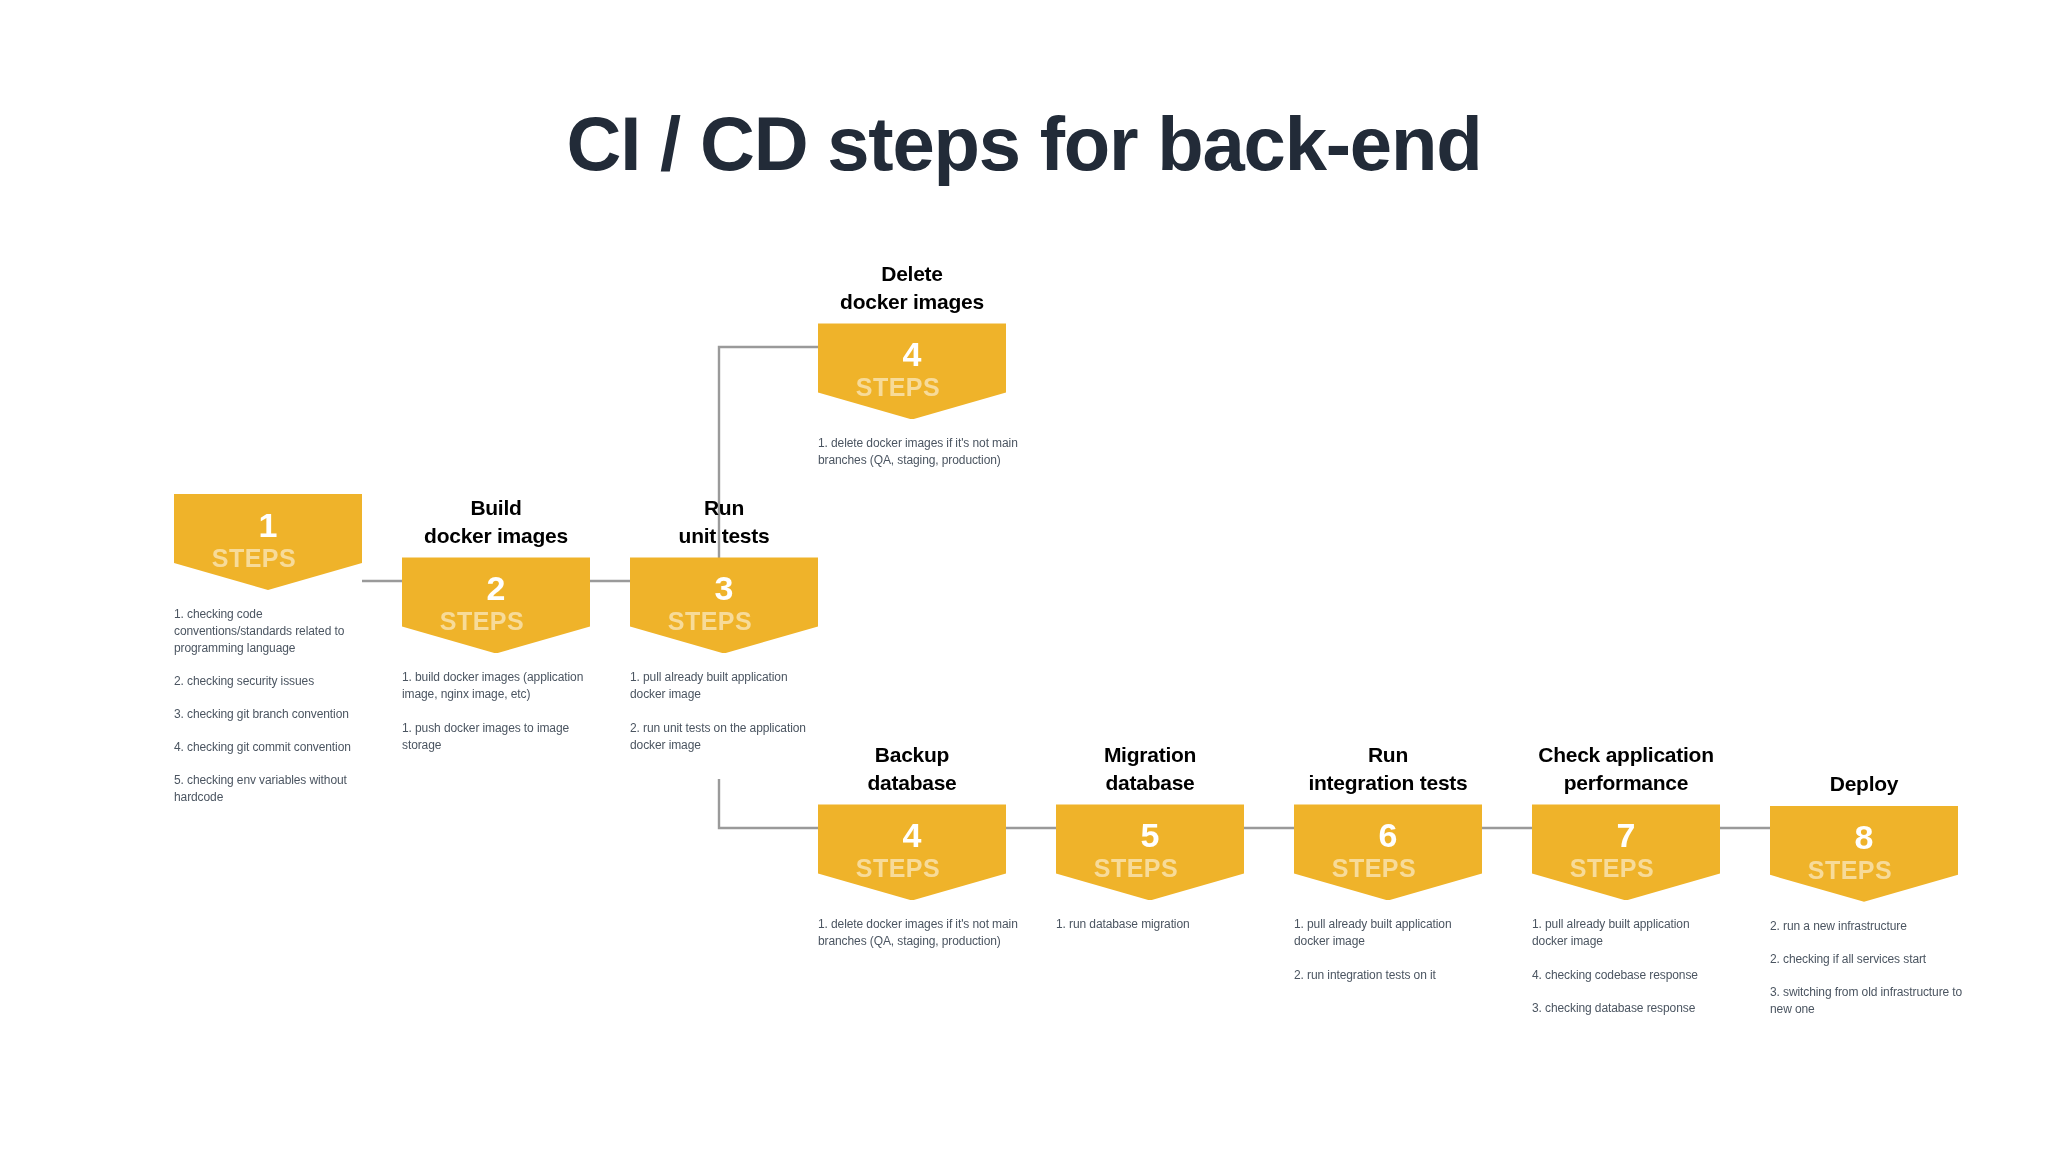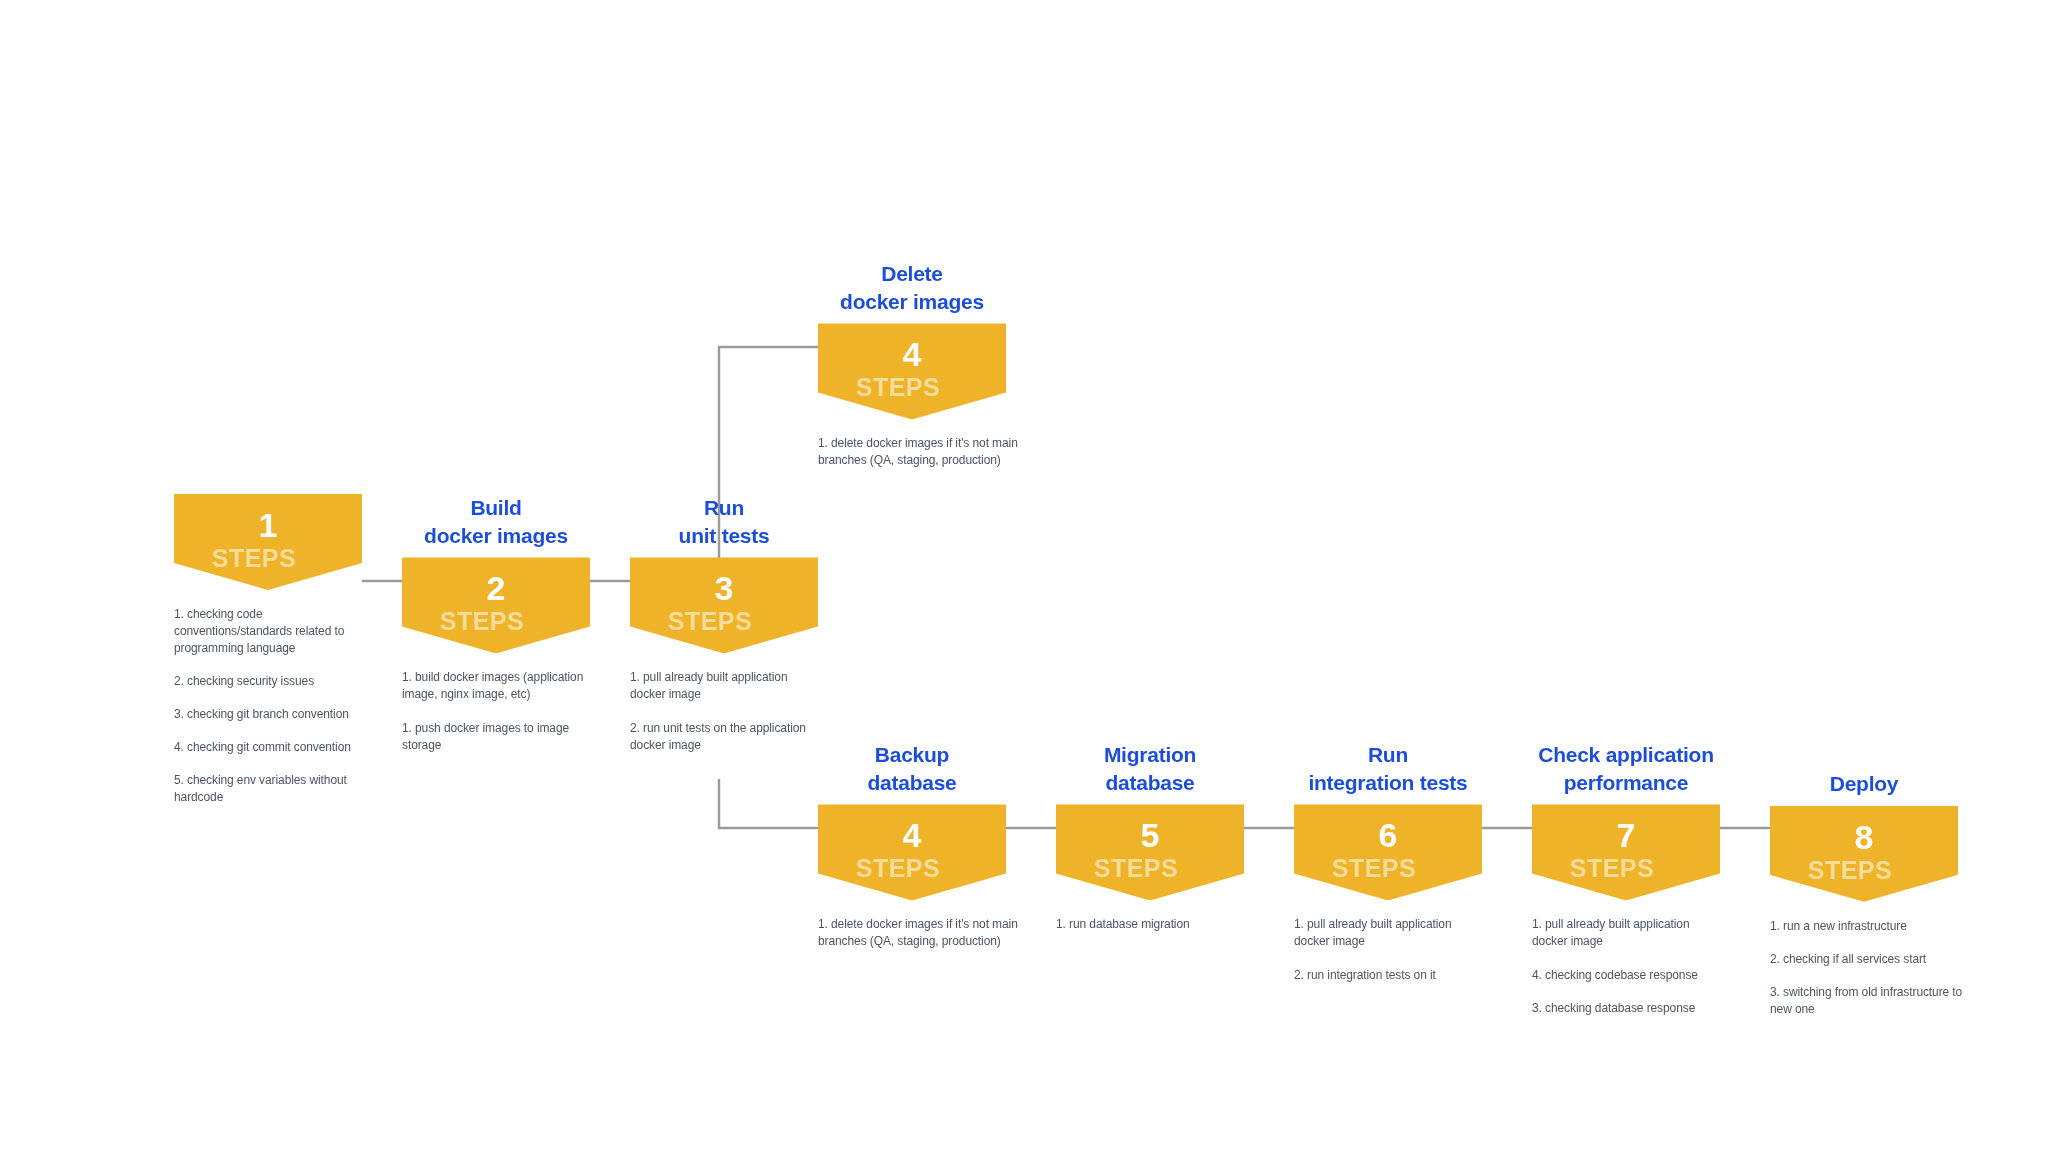--- a/index.html
+++ b/index.html
@@ -45,21 +45,21 @@
   }
 
   
   .node {
     position: absolute;
     width: 188px;
   }
   .node-title {
     font-size: 21px;
     font-weight: 700;
-    color: #1d4ed8;
+    color: #000000;
     line-height: 1.32;
     text-align: center;
     letter-spacing: -0.25px;
     margin: 0 0 8px 0;
     white-space: pre-line;
   }
   .chevron {
     position: relative;
     width: 188px;
     height: 96px;
@@ -106,20 +106,21 @@
   .bullet:last-child { margin-bottom: 0; }
 
   
   .node.wide .bullets { width: 215px; }
 </style>
 </head>
 <body>
 
 <div id="canvas">
 
+  <div class="page-title">CI / CD steps for back-end</div>
 
   <svg class="wires" viewBox="0 0 2048 1152" width="2048" height="1152" aria-hidden="true">
 
     <line x1="362" y1="581" x2="412" y2="581" stroke="#9a9a9a" stroke-width="2.4"></line>
     <line x1="590" y1="581" x2="640" y2="581" stroke="#9a9a9a" stroke-width="2.4"></line>
 
     <polyline points="719,636 719,347 818,347" fill="none" stroke="#9a9a9a" stroke-width="2.4"></polyline>
 
     <polyline points="719,779 719,828 818,828" fill="none" stroke="#9a9a9a" stroke-width="2.4"></polyline>
 
@@ -232,19 +233,19 @@
     </div>
   </div>
 
   <div class="node wide" style="left:1770px; top:741px;">
     <div class="node-title" style="margin-top:29px;">Deploy</div>
     <div class="chevron">
       <div class="chev-num">8</div>
       <div class="chev-steps">STEPS</div>
     </div>
     <div class="bullets">
-      <div class="bullet">1. run a new infrastructure</div>
+      <div class="bullet">2. run a new infrastructure</div>
       <div class="bullet">2. checking if all services start</div>
       <div class="bullet">3. switching from old infrastructure to new one</div>
     </div>
   </div>
 
 </div>
 
 </body></html>

